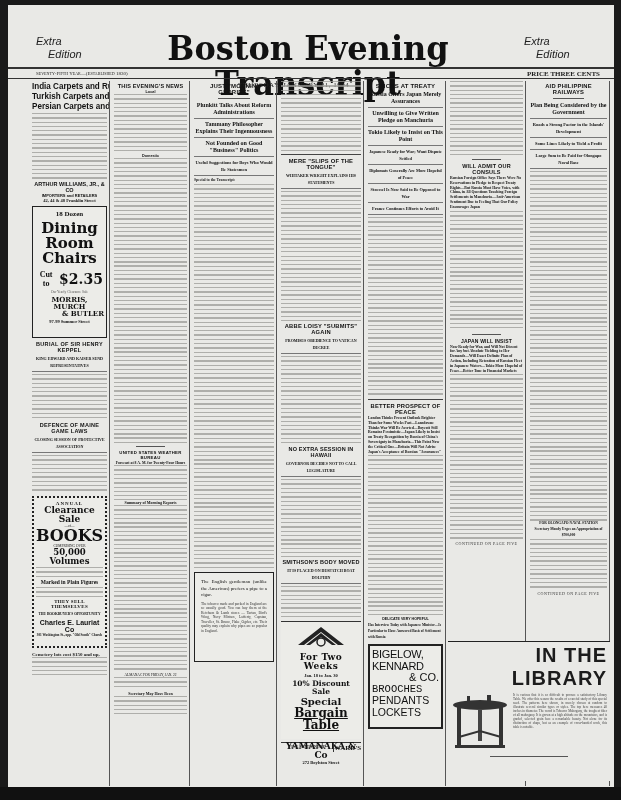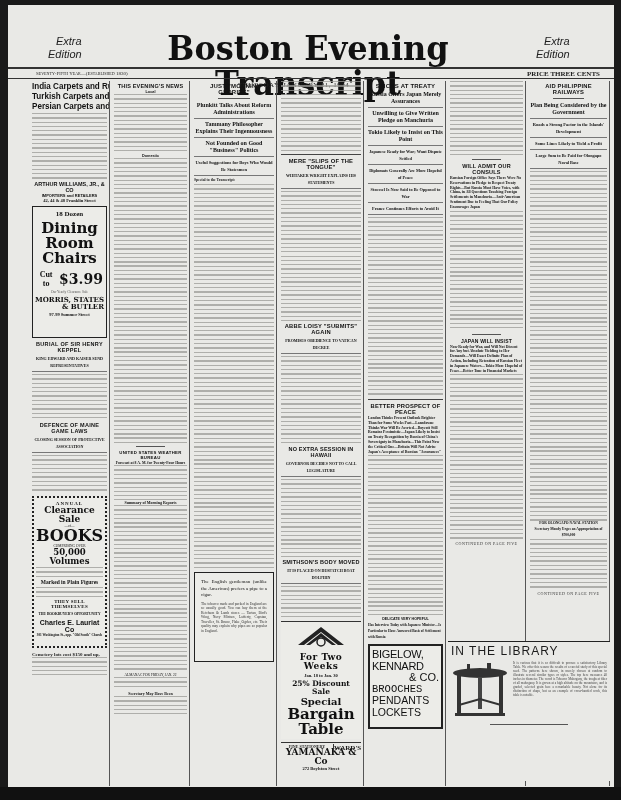--- a/index.html
+++ b/index.html
@@ -7,21 +7,21 @@
   body { font-family: "Liberation Serif", serif; color: #1c1c1c; }
   .page {
     position: absolute; left: 8px; top: 5px; width: 606px; height: 782px;
     background: #e9e9e6; overflow: hidden;
   }
   .bottom-black { position: absolute; left: 0; top: 787px; width: 621px; height: 13px; background: #111; }
   .masthead { position: absolute; left: 0; top: 0; width: 606px; height: 58px; }
   .extra { position: absolute; top: 30px; font-family: "Liberation Sans", sans-serif; font-style: italic; font-size: 11px; line-height: 13px; color: #222; }
   .extra.left { left: 28px; }
   .extra.right { left: 516px; }
-  .extra span { display: block; text-align: right; }
+  .extra span { display: block; }
   .extra .l2 { padding-left: 12px; }
   .title {
     position: absolute; left: 90px; top: 27px; width: 420px; text-align: center;
     font-family: "DejaVu Serif", serif; font-weight: bold; font-size: 32px; letter-spacing: 0px;
     color: #111; line-height: 34px; transform: scaleY(1.05);
   }
   .dateline {
     position: absolute; left: 0; top: 62px; width: 606px; height: 12px;
     border-top: 2px solid #333; border-bottom: 1.5px solid #333;
     font-size: 6px; font-family: "Liberation Serif", serif; color: #222;
@@ -49,21 +49,21 @@
   .block { overflow: hidden; }
 
   .ad { border: 1.5px solid #222; background: #ecece8; text-align: center; padding: 3px 2px; margin: 3px 0; color: #111; }
   .ad .big { font-family: "DejaVu Serif", serif; font-weight: bold; line-height: 1.0; }
   .ad .sans { font-family: "Liberation Sans", sans-serif; font-weight: bold; }
 
   .ad-carpets { border: none; background: transparent; padding: 0; margin: 0; }
   .ad-carpets .cl { font-family: "Liberation Sans", sans-serif; font-weight: bold; font-size: 9.5px; line-height: 10px; transform: scaleX(0.85); transform-origin: left; text-align: left; white-space: nowrap; }
 
   .borderdots { border: 2px dotted #222; }
-  .library-title { font-family: "Liberation Sans", sans-serif; font-weight: normal; font-size: 12px; letter-spacing: 1px; text-align: left; }
+  .library-title { font-family: "Liberation Sans", sans-serif; font-weight: bold; font-size: 20px; letter-spacing: 1px; text-align: right; }
   .paine { font-family: "DejaVu Serif", serif; font-weight: bold; font-size: 14px; letter-spacing: 1px; text-align: center; }
   .continued { font-size: 4px; text-align: center; letter-spacing: 0.5px; color: #333; margin: 2px 0; }
 </style>
 </head>
 <body>
 
 <div class="page">
 
   <div class="masthead">
     <div class="extra left">
@@ -98,24 +98,24 @@
         <div style="font-size:4.5px;font-weight:bold;text-align:center;">42, 44 &amp; 48 Franklin Street</div>
       </div>
 
       <div class="ad" style="height:132px;margin-top:3px;">
         <div style="font-size:7px;font-weight:bold;">18 Dozen</div>
         <div class="big" style="font-size:15px;margin-top:3px;">Dining</div>
         <div class="big" style="font-size:15px;">Room</div>
         <div class="big" style="font-size:15px;">Chairs</div>
         <div style="display:flex;justify-content:center;align-items:center;gap:3px;margin-top:4px;">
           <span style="font-size:8px;font-weight:bold;width:20px;">Cut to</span>
-          <span class="big" style="font-size:14px;">$3.99</span>
+          <span class="big" style="font-size:14px;">$2.35</span>
         </div>
         <div style="font-size:3.5px;color:#555;margin:2px 0;">Our Yearly Clearance Sale</div>
-        <div class="big" style="font-size:7px;">MORRIS, STATES</div>
+        <div class="big" style="font-size:7px;">MORRIS, MURCH</div>
         <div class="big" style="font-size:7px;text-align:right;">&amp; BUTLER</div>
         <div style="font-size:4.5px;font-weight:bold;margin-top:2px;">97-99 Summer Street</div>
       </div>
 
       <div class="hl hl-small">BURIAL OF SIR HENRY KEPPEL</div>
       <div class="hl hl-sub" style="font-size:4px;">KING EDWARD AND KAISER SEND REPRESENTATIVES</div>
       <div class="block" style="height:45px;">
           <div class="filler"></div>
         </div>
       <div class="hl hl-small">DEFENCE OF MAINE GAME LAWS</div>
@@ -224,23 +224,23 @@
         </div>
 
       <div class="ad" style="height:118px;border:none;border-top:1px solid #333;">
         <svg width="50" height="24" viewBox="0 0 50 24">
           <polygon points="25,2 2,20 8,20 25,7 42,20 48,20" fill="#222"></polygon>
           <polygon points="25,8 10,20 14,20 25,12 36,20 40,20" fill="#222"></polygon>
           <circle cx="25" cy="17" r="4" fill="none" stroke="#222" stroke-width="1.5"></circle>
         </svg>
         <div class="big" style="font-size:9px;letter-spacing:0.5px;">For Two Weeks</div>
         <div style="font-size:4.5px;font-weight:bold;margin:2px 0;">Jan. 18 to Jan. 30</div>
-        <div class="big" style="font-size:7.5px;margin:2px 0;">25% Discount Sale</div>
+        <div class="big" style="font-size:7.5px;margin:2px 0;">10% Discount Sale</div>
         <div class="big" style="font-size:10px;">Special</div>
-        <div class="big" style="font-size:15px;">Bargain Table</div>
+        <div class="big" style="font-size:12px;text-decoration:underline;">Bargain Table</div>
         <div class="big" style="font-size:9px;margin-top:11px;">YAMANAKA &amp; Co</div>
         <div style="font-size:4.5px;font-weight:bold;">272 Boylston Street</div>
       </div>
       <div style="display:flex;border-top:1px solid #333;padding-top:1px;">
         <div style="flex:1;font-size:4px;font-weight:bold;text-align:center;">FINE STATIONERY</div>
         <div style="width:28px;font-size:7px;font-weight:bold;border-left:1px solid #333;text-align:center;">WARD'S</div>
       </div>
     </div>
 
     <div class="col" style="left:336px;width:80px;">

